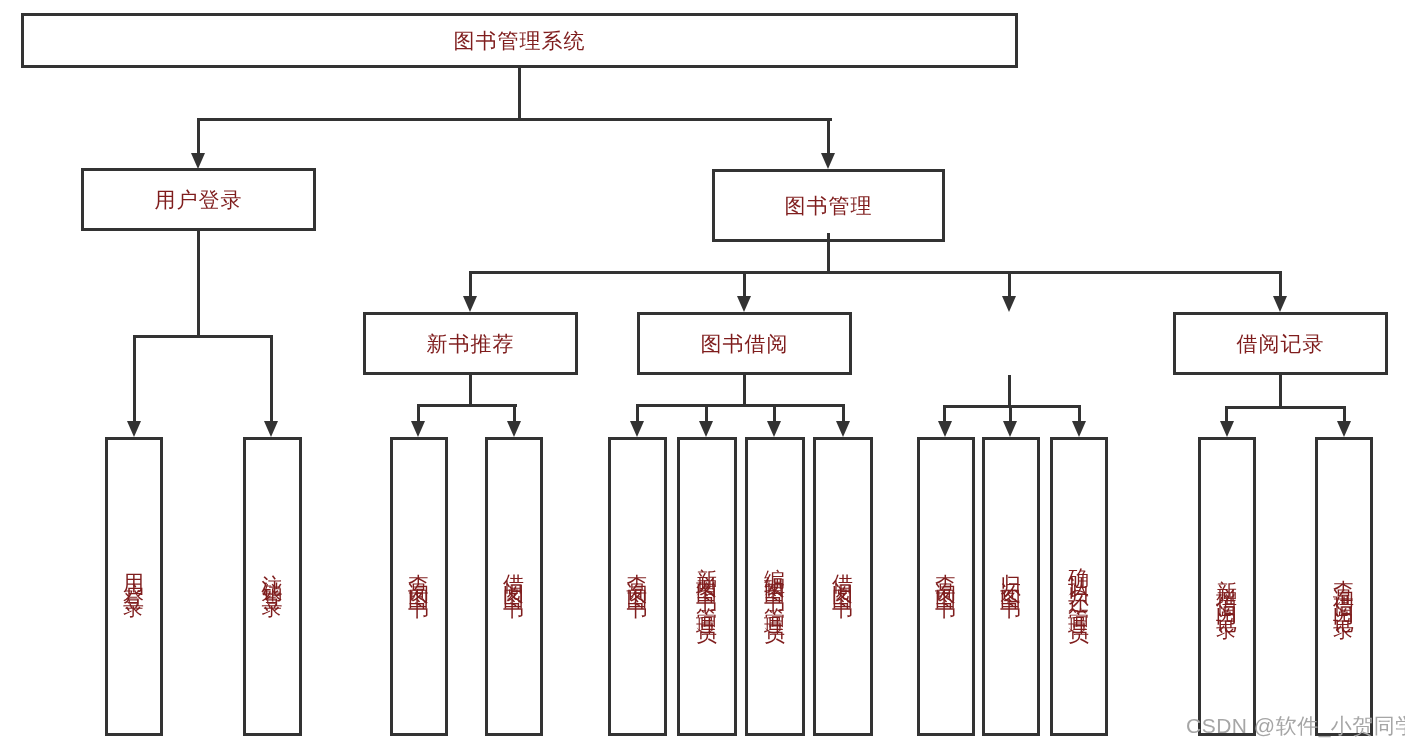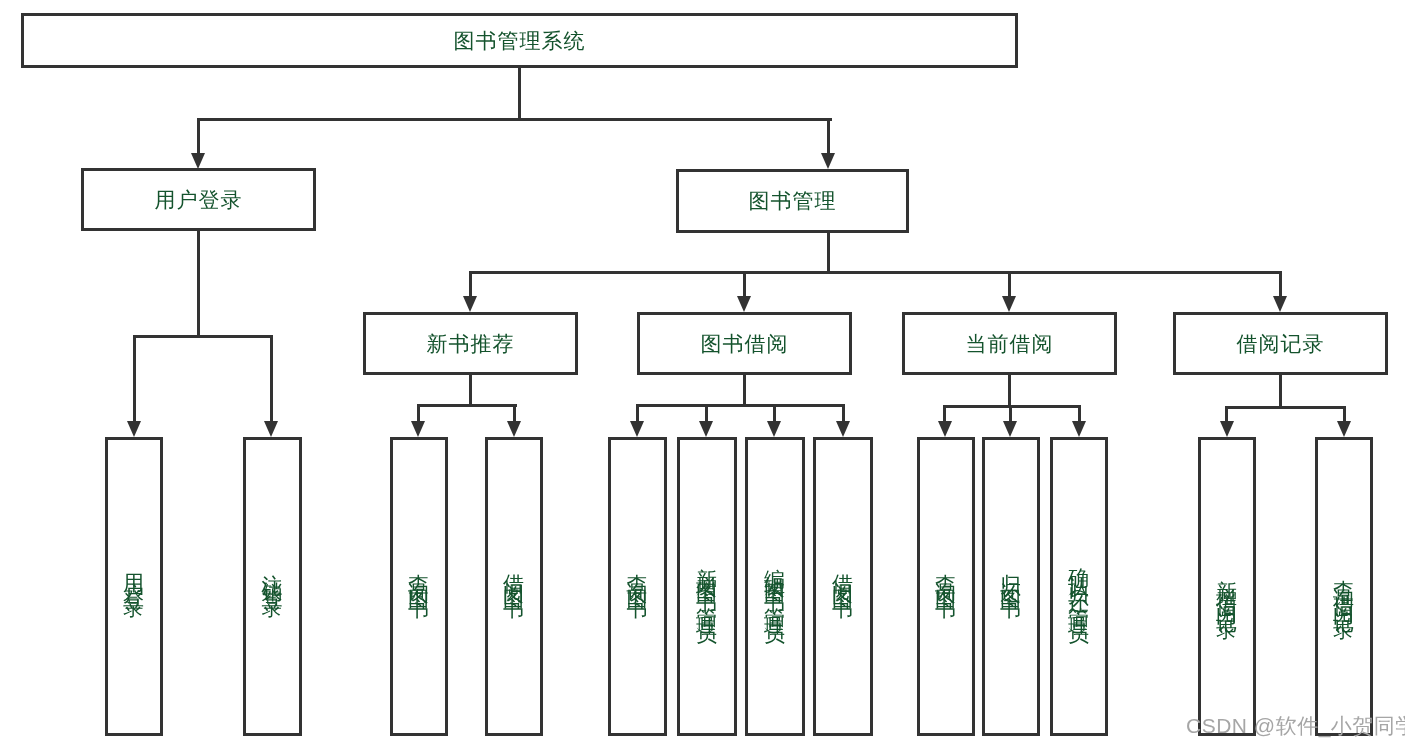--- a/index.html
+++ b/index.html
@@ -9,21 +9,21 @@
     height: 747px;
     background: #ffffff;
     font-family: "Liberation Sans", sans-serif;
     overflow: hidden;
   }
   .box {
     position: absolute;
     box-sizing: border-box;
     border: 3px solid #333333;
     background: #ffffff;
-    color: #14532d;
+    color: #7f1d1d;
     display: flex;
     align-items: center;
     justify-content: center;
   }
   .hbox { font-size: 21px; letter-spacing: 1px; white-space: nowrap; }
   .vbox span {
     display: block;
     writing-mode: vertical-rl;
     text-orientation: mixed;
     font-size: 21px;
@@ -47,21 +47,21 @@
     font-size: 21px;
     color: #a6a6a6;
     letter-spacing: 0.5px;
     white-space: nowrap;
     z-index: 5;
   }
 
   
   #n-root { left: 21px;   top: 13px;  width: 997px; height: 55px; }
   #n-l1a  { left: 81px;   top: 168px; width: 235px; height: 63px; }
-  #n-l1b  { left: 676px;  top: 169px; width: 233px; height: 64px; font-family: Liberation Mono, monospace; }
+  #n-l1b  { left: 712px;  top: 169px; width: 233px; height: 73px; font-family: Liberation Mono, monospace; }
   #n-l2a  { left: 363px;  top: 312px; width: 215px; height: 63px; }
   #n-l2b  { left: 637px;  top: 312px; width: 215px; height: 63px; }
   #n-l2c  { left: 902px;  top: 312px; width: 215px; height: 63px; }
   #n-l2d  { left: 1173px; top: 312px; width: 215px; height: 63px; }
   #n-a1 { left: 105px;  top: 437px; width: 58px; height: 299px; }
   #n-a2 { left: 243px;  top: 437px; width: 59px; height: 299px; }
   #n-b1 { left: 390px;  top: 437px; width: 58px; height: 299px; }
   #n-b2 { left: 485px;  top: 437px; width: 58px; height: 299px; }
   #n-c1 { left: 608px;  top: 437px; width: 59px; height: 299px; }
   #n-c2 { left: 677px;  top: 437px; width: 60px; height: 299px; }
@@ -103,21 +103,20 @@
   <div class="arr" style="left:463px; top:296px;"></div>
   <div class="ln" style="left:743px; top:271px; width:3px; height:27px;"></div>
   <div class="arr" style="left:737px; top:296px;"></div>
   <div class="ln" style="left:1008px; top:271px; width:3px; height:27px;"></div>
   <div class="arr" style="left:1002px; top:296px;"></div>
   <div class="ln" style="left:1279px; top:271px; width:3px; height:27px;"></div>
   <div class="arr" style="left:1273px; top:296px;"></div>
 
   <div class="box hbox" id="n-l2b">图书借阅</div>
   <div class="box hbox" id="n-l2a">新书推荐</div>
-  <div class="box hbox" id="n-l2c">当前借阅</div>
   <div class="box hbox" id="n-l2d">借阅记录</div>
 
   <div class="ln" style="left:469px; top:375px; width:3px; height:32px;"></div>
   <div class="ln" style="left:417px; top:404px; width:100px; height:3px;"></div>
   <div class="ln" style="left:417px; top:404px; width:3px; height:18px;"></div>
   <div class="arr" style="left:411px; top:421px;"></div>
   <div class="ln" style="left:513px; top:404px; width:3px; height:18px;"></div>
   <div class="arr" style="left:507px; top:421px;"></div>
 
   <div class="ln" style="left:743px; top:375px; width:3px; height:32px;"></div>

